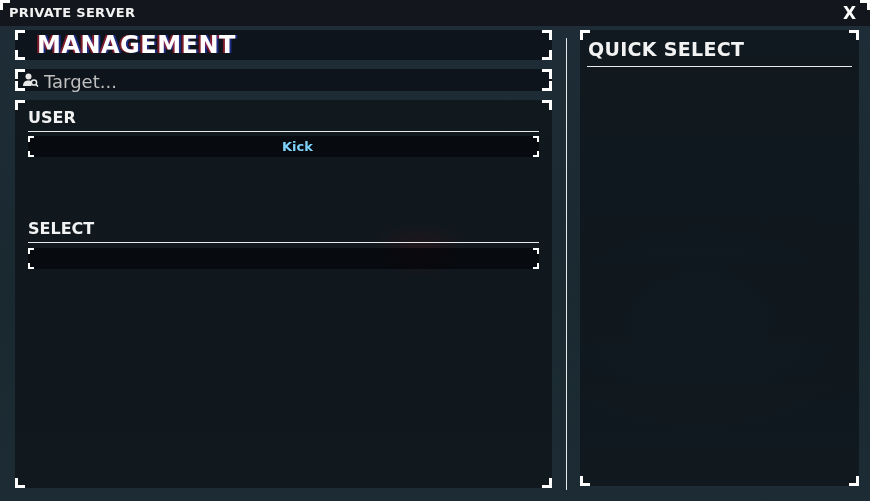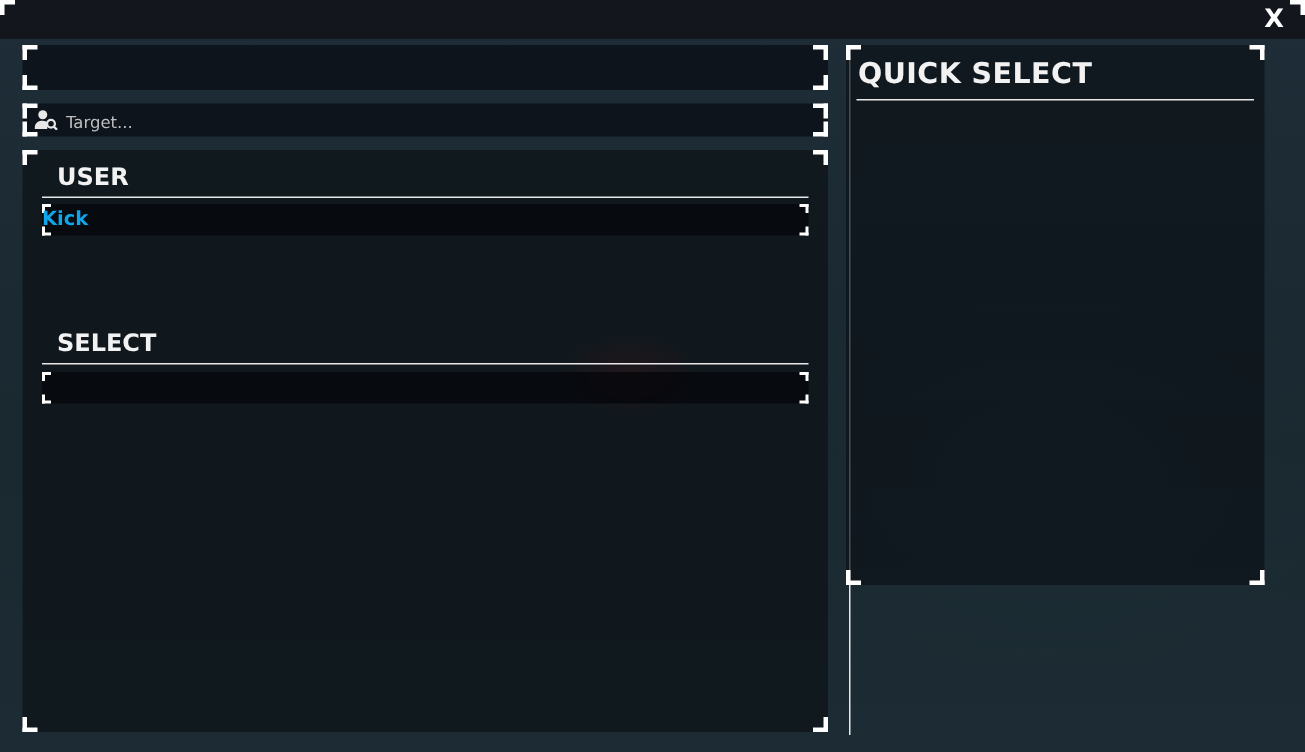--- a/index.html
+++ b/index.html
@@ -46,62 +46,64 @@
   .mgmt-header .h {
     position:absolute; left:22px; top:1px;
     font-weight:bold; font-size:24px; letter-spacing:0.5px; color:#fff;
     text-shadow: -2px 0 rgba(200,30,50,0.6), 2px 0 rgba(40,60,200,0.6);
   }
   .target { left:15px; top:69px; width:537px; height:22px; }
   .target .user-icon { position:absolute; left:8px; top:4px; width:16px; height:14px; }
   .target input {
     position:absolute; left:27px; top:1px; width:480px; height:20px;
     background:transparent; border:none; outline:none;
-    font-family:"DejaVu Sans", sans-serif; font-size:11px; color:#fef9c3;
+    font-family:"DejaVu Sans", sans-serif; font-size:18px; color:#fef9c3;
   }
   .target input::placeholder { color:#bfbfbf; }
 
   .left-body { left:15px; top:100px; width:537px; height:388px; background:rgba(12,18,22,0.72); }
   .section-title {
-    position:absolute; left:23px; font-weight:bold; font-size:16px; color:#f2f2f2;
+    position:absolute; left:13px; font-weight:bold; font-size:16px; color:#f2f2f2;
   }
   .hr { position:absolute; left:13px; width:511px; height:1px; background:#e9e9e9; }
   .action {
     position:absolute; left:13px; width:511px; height:21px;
     background:rgba(4,6,10,0.75); cursor:pointer;
   }
   .action .lbl {
-    position:absolute; left:0; right:0; top:3px; text-align:left;
-    font-weight:bold; font-size:13px; color:#0ea5e9;
+    position:absolute; left:0; right:0; top:3px; text-align:center;
+    font-weight:bold; font-size:13px; color:#7dd3fc;padding-left:28px;
   }
 
   .divider { position:absolute; left:566px; top:38px; width:1px; height:452px; background:#e8e8e8; }
 
-  .right-body { left:564px; top:30px; width:279px; height:360px; background:rgba(12,18,24,0.72); }
+  .right-body { left:580px; top:30px; width:279px; height:456px; background:rgba(12,18,24,0.72); }
   .right-body .h {
     position:absolute; left:8px; top:8px; font-weight:bold; font-size:19px; color:#f2f2f2; letter-spacing:0.3px;
   }
   .right-body .hr2 { position:absolute; left:7px; top:36px; width:265px; height:1px; background:#e9e9e9; }
 </style>
 </head>
 <body>
 
 <div class="bg"></div>
 
 <div class="topbar">
   <div class="corner c-tl" style="left:0;top:0;"></div>
+  <span class="title">PRIVATE SERVER</span>
   <span class="close">X</span>
   <div class="corner c-tr" style="right:0;top:0;"></div>
 </div>
 
 <div class="panel-dark mgmt-header">
   <div class="corner c-tl" style="left:0;top:0;"></div>
   <div class="corner c-tr" style="right:0;top:0;"></div>
   <div class="corner c-bl" style="left:0;bottom:0;"></div>
   <div class="corner c-br" style="right:0;bottom:0;"></div>
+  <span class="h">MANAGEMENT</span>
 </div>
 
 <div class="panel-dark target">
   <div class="corner c-tl" style="left:0;top:0;"></div>
   <div class="corner c-tr" style="right:0;top:0;"></div>
   <div class="corner c-bl" style="left:0;bottom:0;"></div>
   <div class="corner c-br" style="right:0;bottom:0;"></div>
   <svg class="user-icon" viewBox="0 0 16 14">
     <circle cx="5.5" cy="3.5" r="3" fill="#e8e8e8"></circle>
     <path d="M0 13 C0 8.5 3 7.5 5.5 7.5 C7 7.5 8 8 8.5 8.5 L8.5 13 Z" fill="#e8e8e8"></path>

